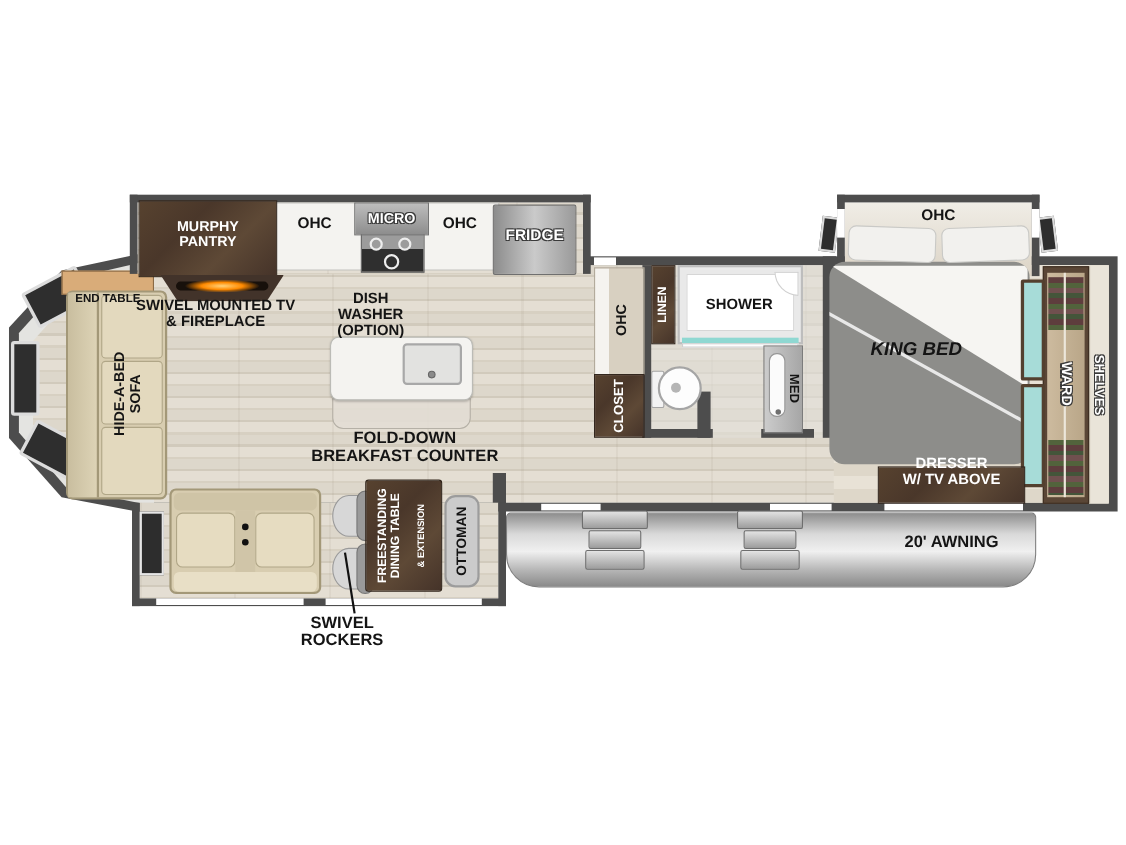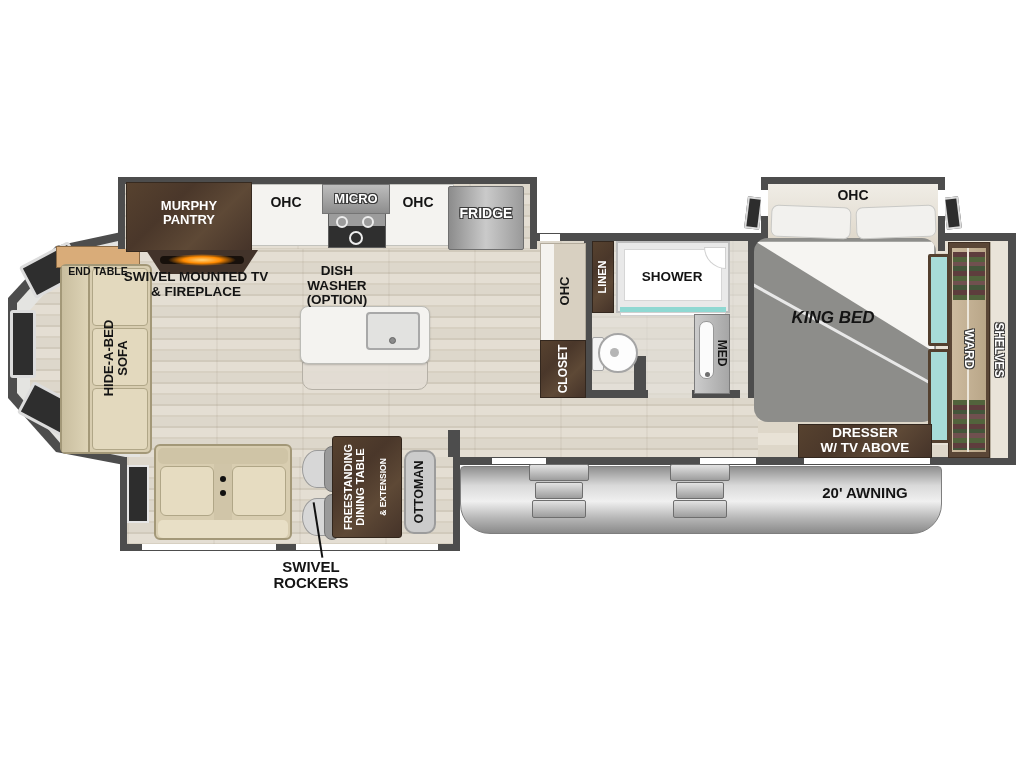--- a/index.html
+++ b/index.html
@@ -133,21 +133,21 @@
   <div class="abs" style="left:953px;top:400px;width:32px;height:50px;background:repeating-linear-gradient(180deg,#52633c 0 5px,#5e3d3d 5px 10px,#44553a 10px 14px,#70504f 14px 19px);"></div>
   <div class="abs" style="left:967px;top:248px;width:2px;height:204px;background:#ece6da;"></div>
   <div class="abs" style="left:928px;top:254px;width:22px;height:92px;background:#a7dcd8;border:3px solid #53402f;border-radius:2px;"></div>
   <div class="abs" style="left:928px;top:349px;width:22px;height:94px;background:#a7dcd8;border:3px solid #53402f;border-radius:2px;"></div>
   <div class="lbl cw outline" style="left:969px;top:349px;font-size:13px;">WARD</div>
 
   <div class="abs" style="left:990px;top:242px;width:18px;height:216px;background:#e9e4d9;border-left:1px solid #b5ad9d;"></div>
   <div class="lbl cw outline" style="left:999px;top:350px;font-size:12px;">SHELVES</div>
 
   <div class="abs darkwood" style="left:798px;top:424px;width:134px;height:34px;border:1px solid #33271e;"></div>
-  <div class="lbl white" style="left:865px;top:441px;font-size:13.5px;">DRESSER
+  <div class="lbl white" style="left:865px;top:429px;font-size:13.5px;">DRESSER
 W/ TV ABOVE</div>
   <div class="abs" style="left:804px;top:458px;width:126px;height:6px;background:#fff;"></div>
 
   <div class="abs" style="left:460px;top:466px;width:482px;height:68px;border:1px solid #7e7e7e;border-radius:4px 4px 30px 30px;
               background:linear-gradient(180deg,#8f8f8f 0%,#d9d9d9 28%,#f0f0f0 52%,#b5b5b5 78%,#8a8a8a 100%);"></div>
   <div class="lbl" style="left:865px;top:493px;font-size:15px;">20' AWNING</div>
 
   <div class="abs" style="left:492px;top:458px;width:54px;height:6px;background:#fff;"></div>
   <div class="abs" style="left:700px;top:458px;width:56px;height:6px;background:#fff;"></div>
 
@@ -197,14 +197,16 @@
 
   <div class="abs" style="left:317px;top:502px;width:2px;height:56px;background:#111;transform:rotate(-9deg);"></div>
   <div class="lbl" style="left:311px;top:575px;font-size:15px;">SWIVEL
 ROCKERS</div>
 
   <div class="lbl" style="left:196px;top:285px;font-size:13.5px;">SWIVEL MOUNTED TV
 &amp; FIREPLACE</div>
   <div class="lbl" style="left:337px;top:286px;font-size:13.5px;">DISH
 WASHER
 (OPTION)</div>
+  <div class="lbl" style="left:368px;top:407px;font-size:15px;">FOLD-DOWN
+BREAKFAST COUNTER</div>
 
 </div>
 
 </body></html>

